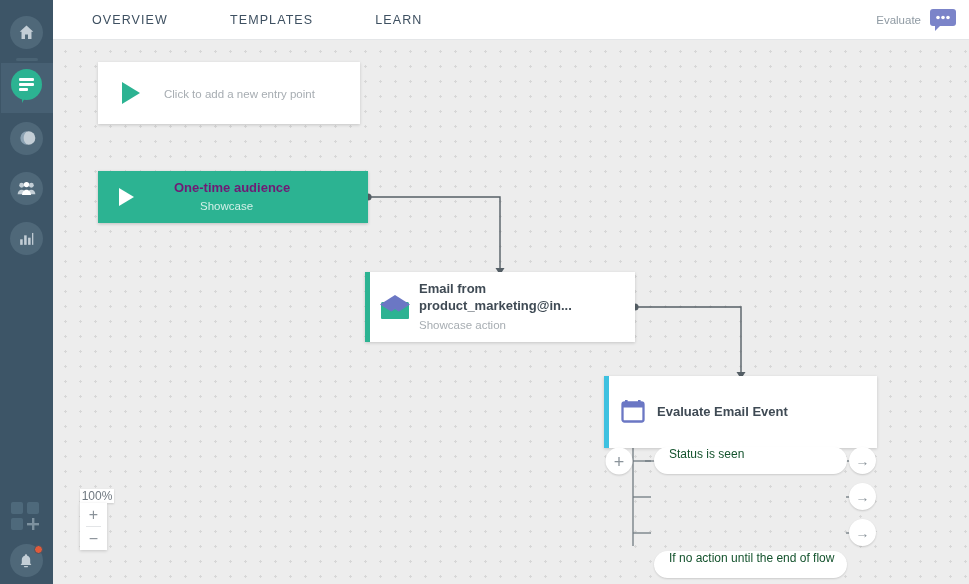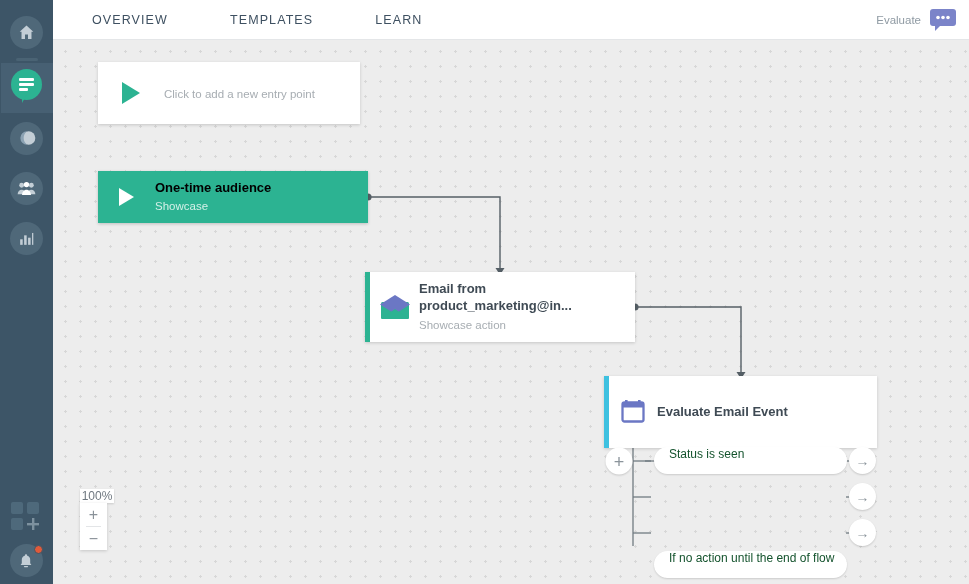--- a/index.html
+++ b/index.html
@@ -97,22 +97,22 @@
   
   #node-entry {
     left: 45px; top: 22px; width: 262px; height: 62px;
   }
   #node-entry .node-icon { width: 66px; }
   
   #node-audience {
     left: 45px; top: 131px; width: 270px; height: 52px;
     background: #2cb392; box-shadow: 0 1px 3px rgba(0,0,0,0.2);
   }
-  #node-audience .node-title { color: #000000; }
-  #node-audience .node-sub { color: #d3f0e8; }
+  #node-audience .node-title { color: #701a75; margin-left: 19px; }
+  #node-audience .node-sub { color: #d3f0e8; margin-left: 45px; }
   #node-audience .node-icon { width: 57px; }
   
   #node-email {
     left: 312px; top: 232px; width: 270px; height: 70px;
   }
   #node-email .node-icon { width: 49px; margin-left: 5px; }
   
   #node-evaluate {
     left: 551px; top: 336px; width: 273px; height: 72px;
   }

